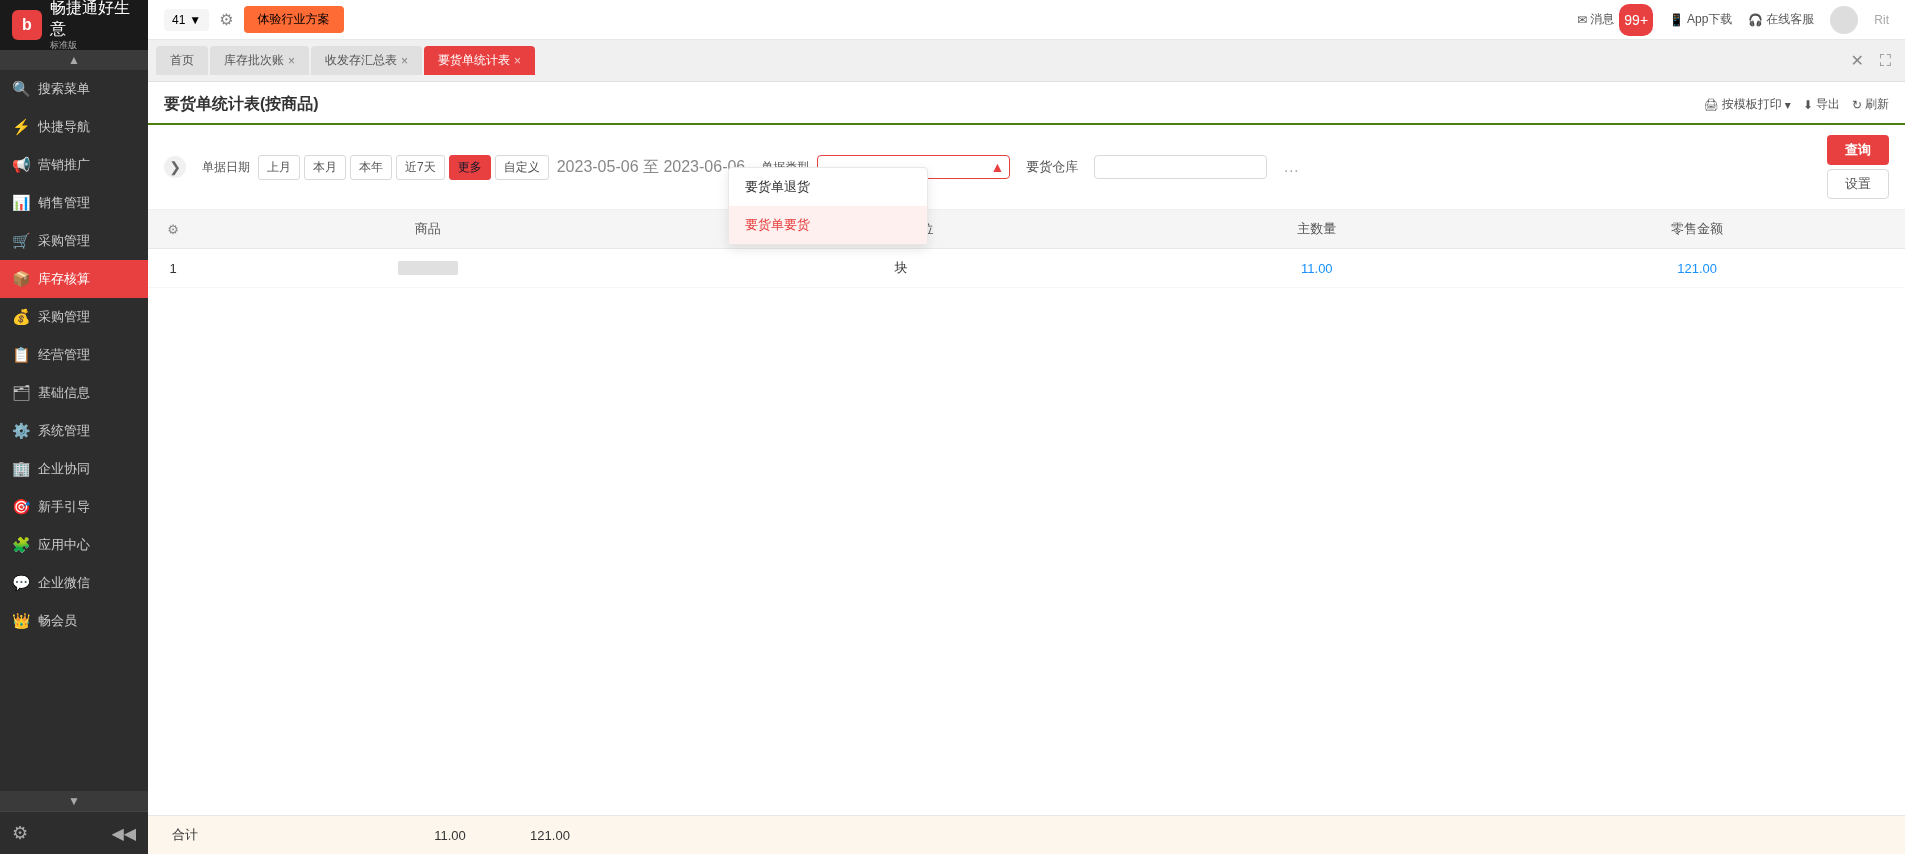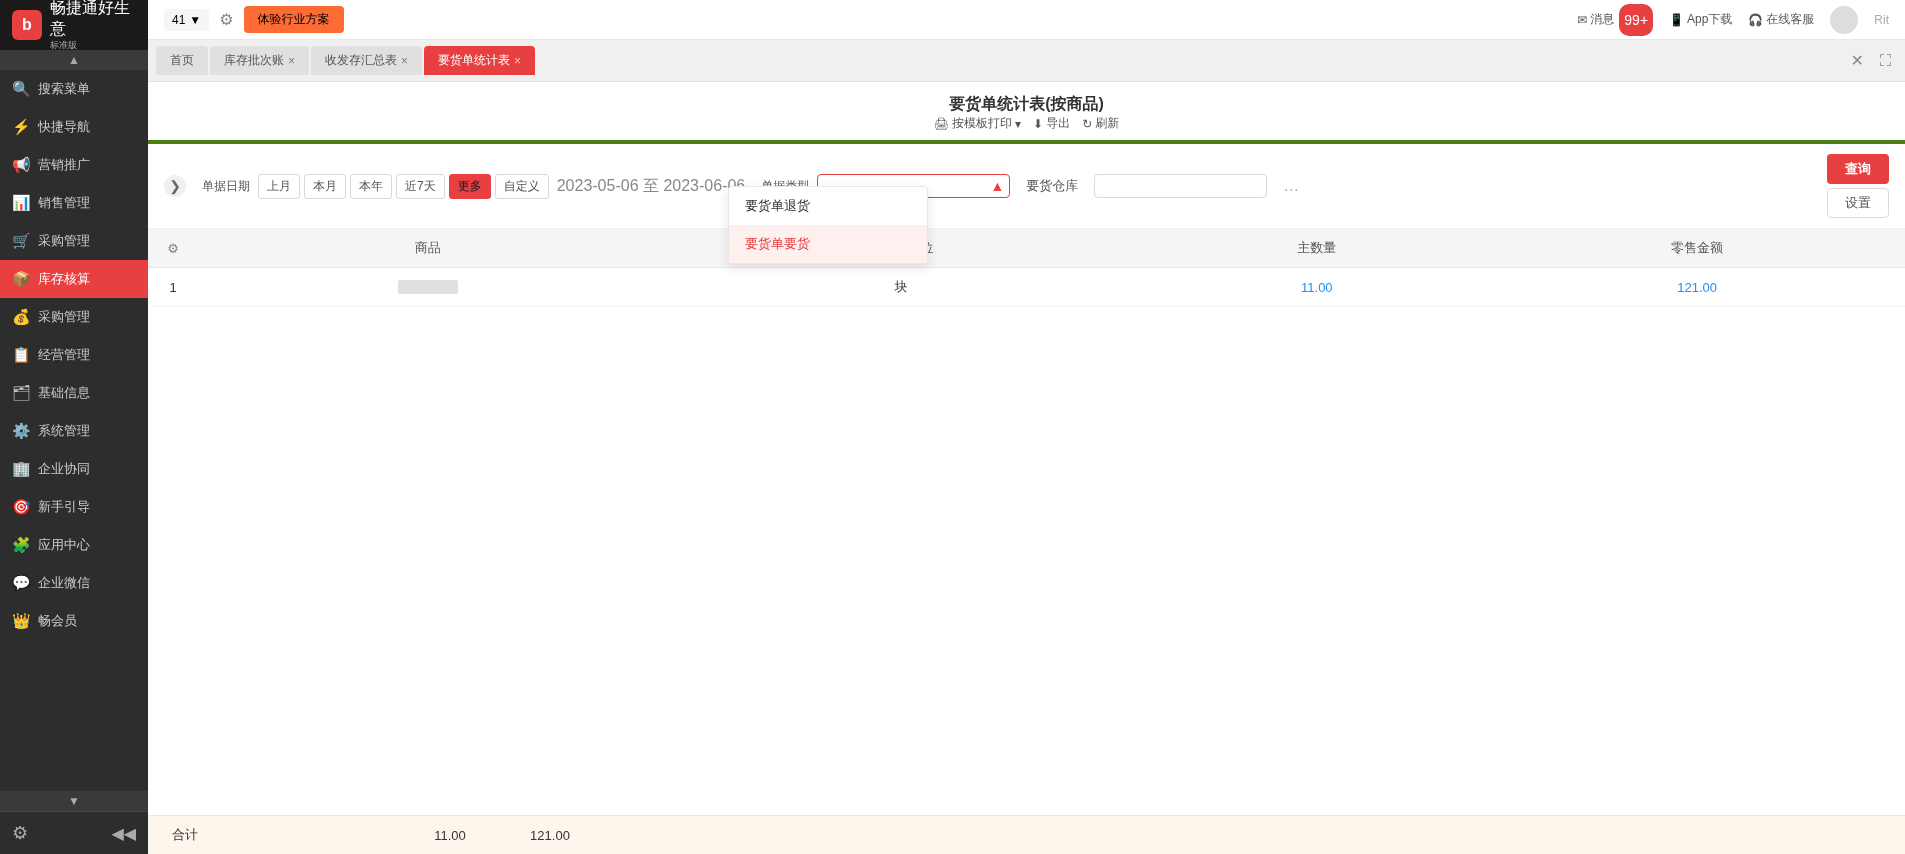--- a/index.html
+++ b/index.html
@@ -214,22 +214,21 @@
       background: #fff;
       overflow: hidden;
       display: flex;
       flex-direction: column;
     }
     .page-header {
       display: flex;
       align-items: center;
       justify-content: space-between;
       padding: 12px 16px 8px;
-      border-bottom: 4px solid #4d7c0f;
-      flex-direction: column;
+      border-bottom: 2px solid #4d7c0f;
     }
     .page-title {
       font-size: 16px;
       font-weight: bold;
       color: #333;
     }
     .page-actions {
       display: flex;
       align-items: center;
       gap: 12px;

